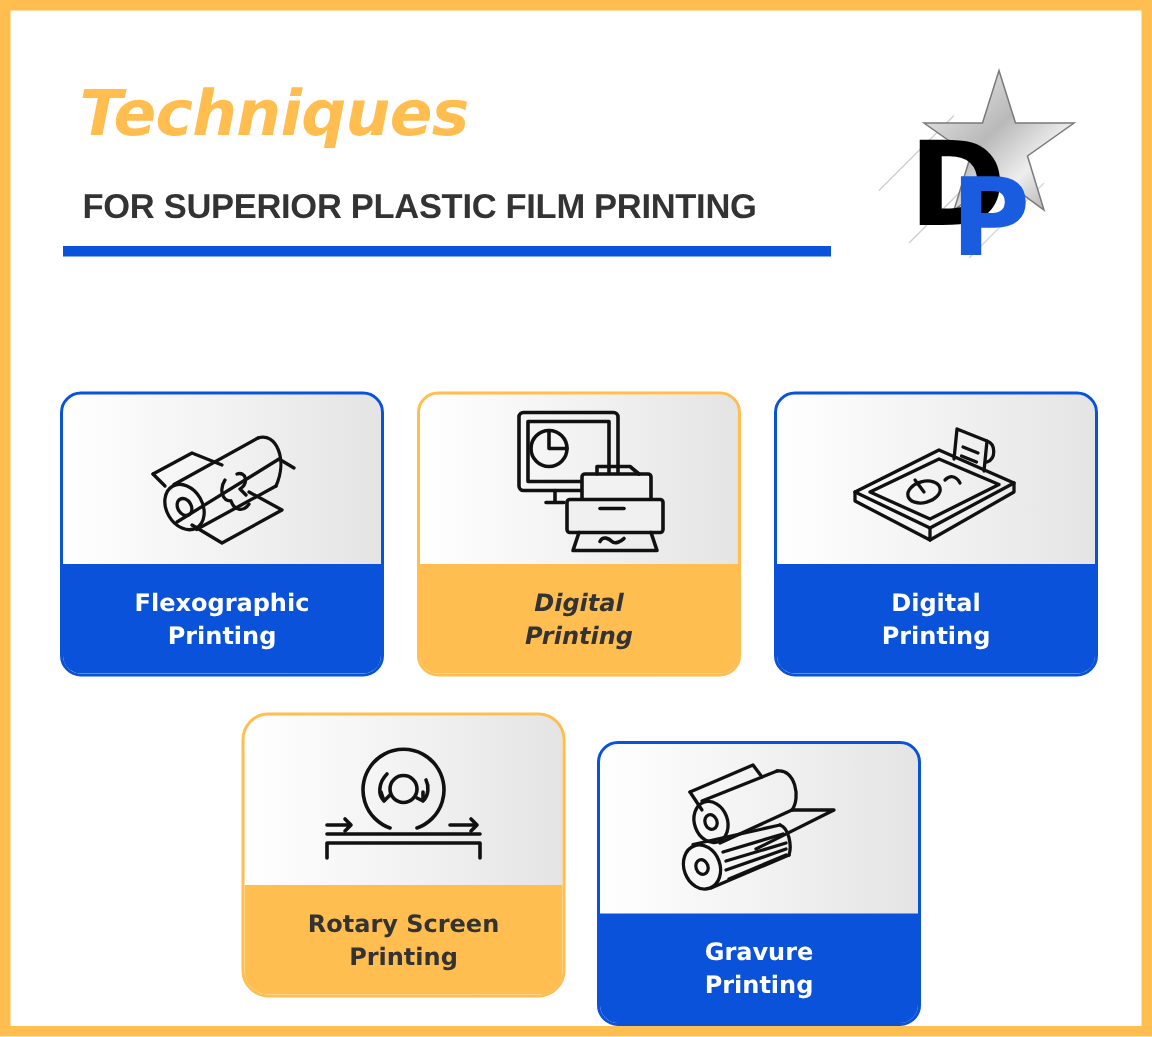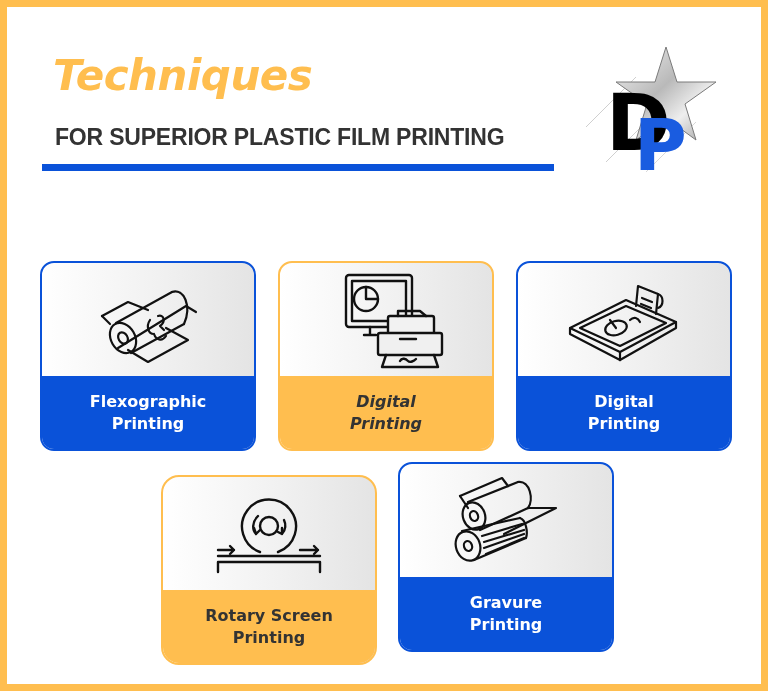--- a/index.html
+++ b/index.html
@@ -183,21 +183,21 @@
     </span>
   </div>
   <div class="band">
     <div class="band-label">
       <div>Rotary Screen</div>
       <div>Printing</div>
     </div>
   </div>
 </div>
 
-<div class="card blue" style="left:398px; top:430px;">
+<div class="card blue" style="left:398px; top:462px;">
   <div class="icon-area">
     <span class="icon">
       <svg width="120" height="100" viewBox="0 0 120 100" fill="none" stroke="#111" stroke-width="2.2" stroke-linejoin="round" stroke-linecap="round">
         <path d="M14 24 L56 6 L62 14"></path>
         <path d="M14 24 L22 36"></path>
         <ellipse cx="28" cy="44" rx="11" ry="14" transform="rotate(-20 28 44)"></ellipse>
         <ellipse cx="28" cy="44" rx="4" ry="5" transform="rotate(-20 28 44)"></ellipse>
         <path d="M22 30 L72 10"></path>
         <path d="M34 58 L82 36"></path>
         <path d="M72 10 C84 8 88 28 82 36"></path>

